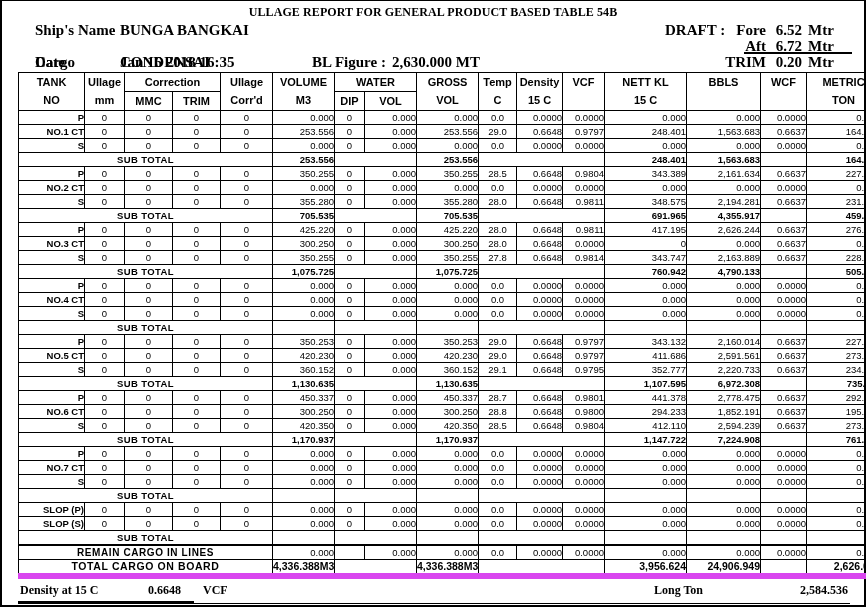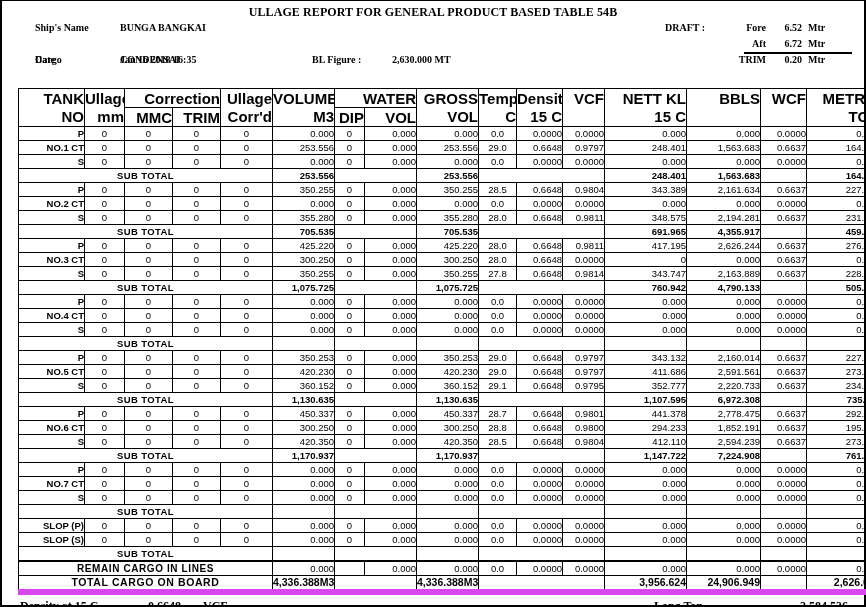--- a/index.html
+++ b/index.html
@@ -33,22 +33,22 @@
     font-size: 12px;
     letter-spacing: 0.1px;
     padding-top: 4px;
     font-family: "Liberation Serif", serif;
   }
 
   
   .hdr {
     position: relative;
     height: 50px;
-    margin: 2px 0 16px 0;
-    font-size: 10px;
+    margin: 2px 0 0 0;
+    font-size: 15px;
     font-weight: bold;
   }
   .hdr .lbl { position: absolute; left: 33px; font-weight: bold; }
   .hdr .val { position: absolute; left: 118px; font-weight: bold; }
   .hdr .r1 { top: 0px; }
   .hdr .r2 { top: 32px; text-align: right; }
   .hdr .r3 { top: 32px; }
 
   .hdr .bl-lbl { position: absolute; left: 310px; top: 32px; font-weight: bold; }
   .hdr .bl-val { position: absolute; left: 390px; top: 32px; font-weight: bold; }
@@ -84,22 +84,22 @@
   table.main td, table.main th {
     border: 1px solid #000;
     padding: 0;
     height: 13px;
     line-height: 13px;
     overflow: hidden;
     white-space: nowrap;
   }
   table.main th {
     font-weight: bold;
-    text-align: right;
-    font-size: 15px;
+    text-align: center;
+    font-size: 11px;
     height: 18px;
     line-height: 17px;
   }
   .hd-top { border-bottom: none !important; }
   .hd-bot { border-top: none !important; }
 
   .num { text-align: right; padding-right: 3px; }
   .ctr { text-align: center; }
   .tankps { text-align: right; padding-right: 2px; font-weight: bold; }
 

